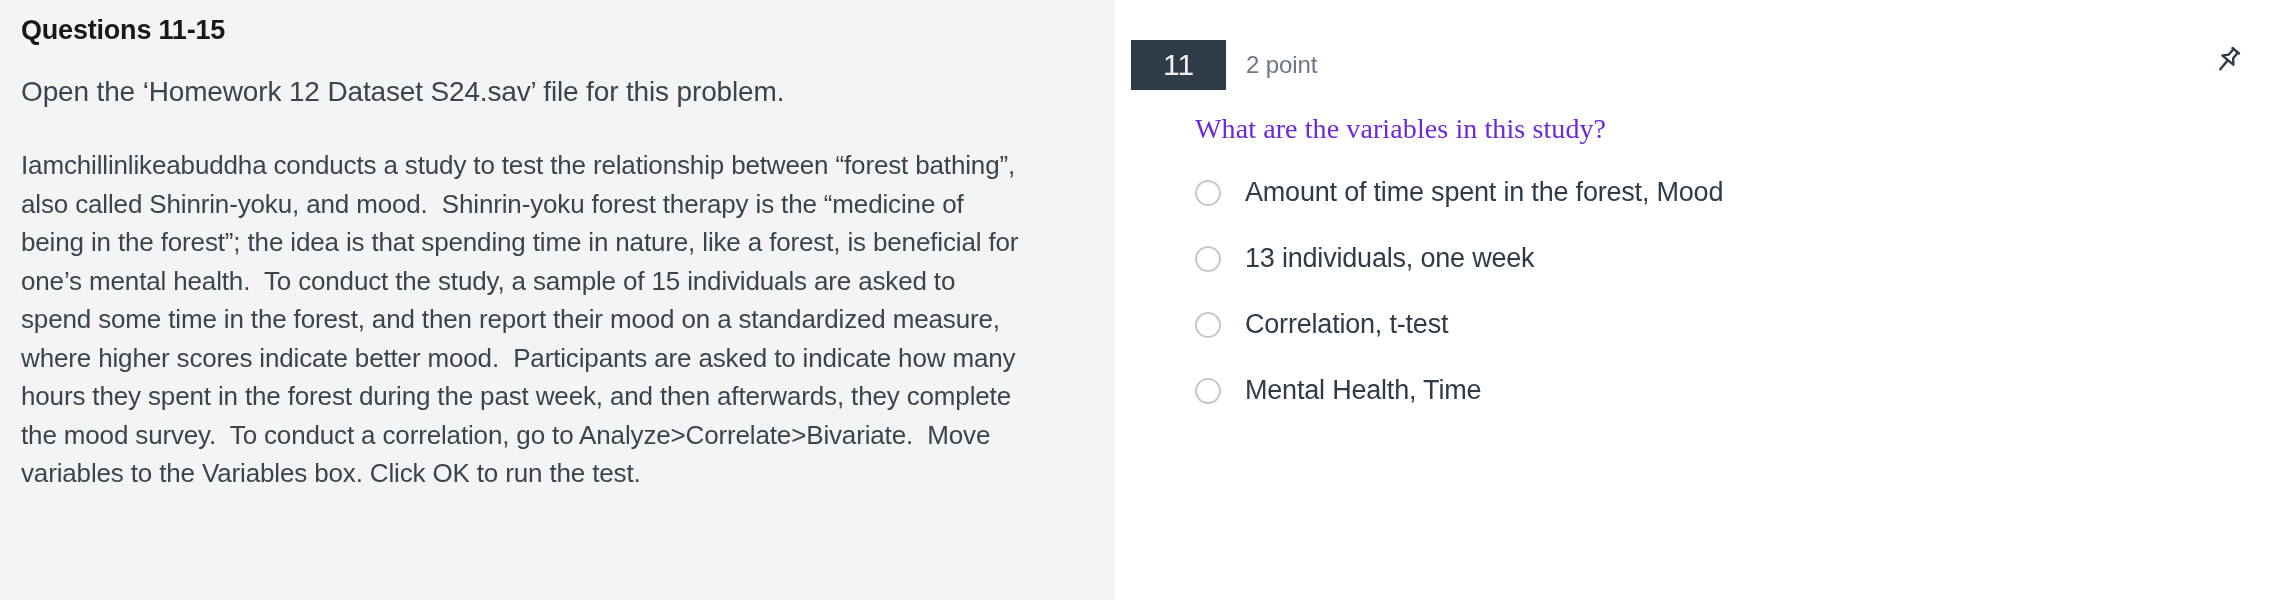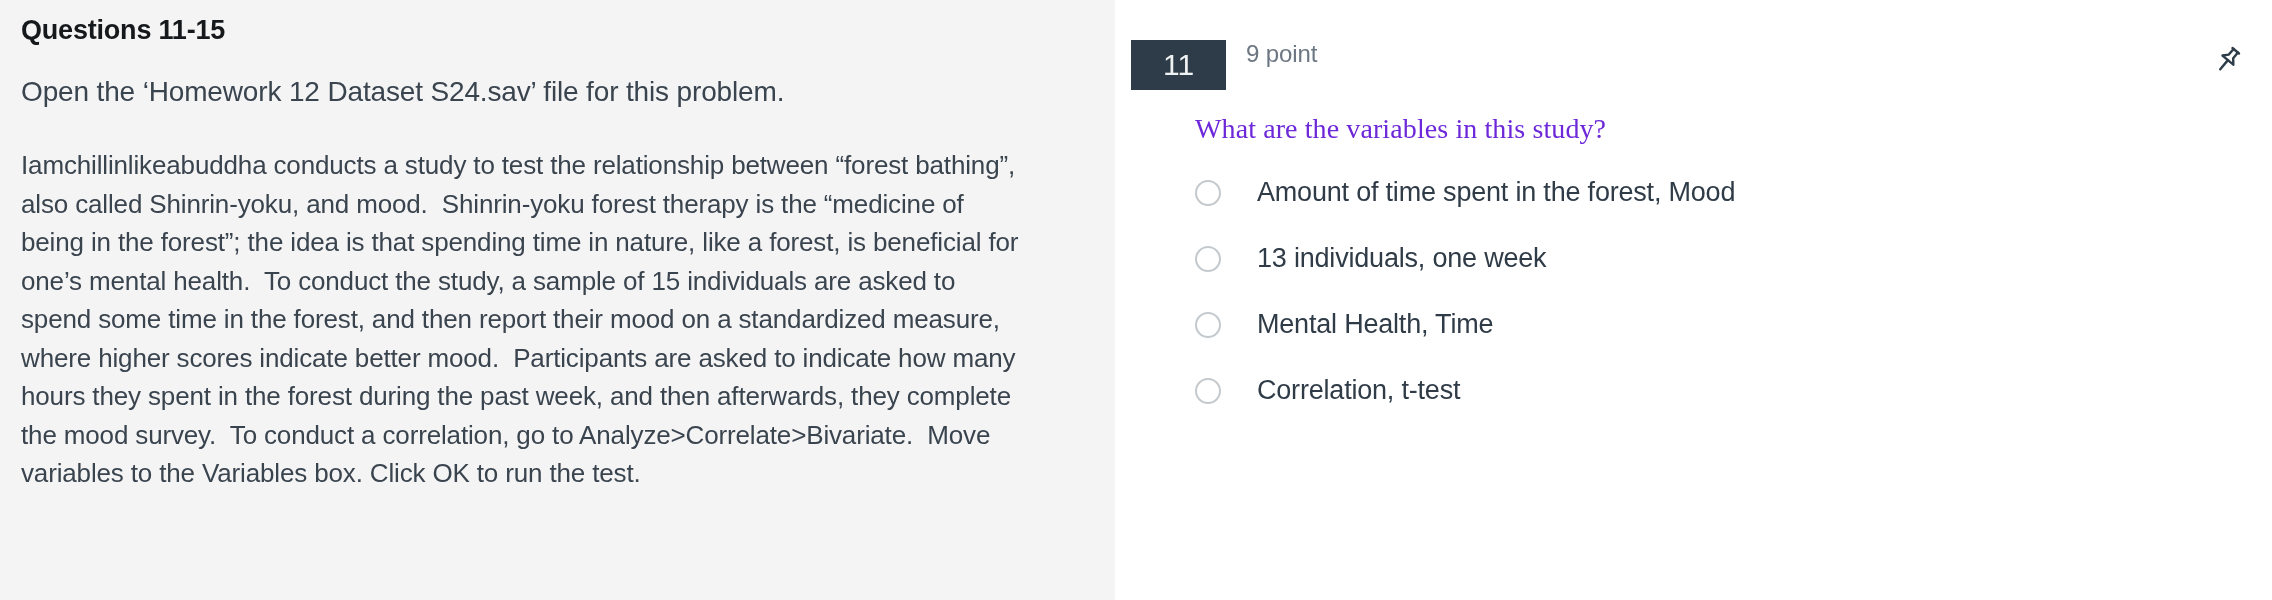--- a/index.html
+++ b/index.html
@@ -66,20 +66,21 @@
     position: relative;
     flex: 1 1 auto;
     height: 600px;
     background: #ffffff;
     box-sizing: border-box;
     padding: 40px 0 0 16px;
   }
 
   .question-meta {
     display: flex;
+    align-items: center;
     height: 50px;
   }
   .question-number-badge {
     width: 95px;
     height: 50px;
     background: #2e3c49;
     color: #f0f1f2;
     font-family: "Liberation Sans", sans-serif;
     font-size: 30px;
     font-weight: normal;
@@ -120,21 +121,21 @@
   .option-radio {
     width: 26px;
     height: 26px;
     min-width: 26px;
     border: 2px solid #c4c9ce;
     border-radius: 50%;
     background: #ffffff;
     box-sizing: border-box;
   }
   .option-label {
-    margin-left: 36px;
+    margin-left: 24px;
     font-family: "Liberation Sans", sans-serif;
     font-size: 27px;
     color: #2f3b47;
     letter-spacing: -0.2px;
     line-height: 1.2;
   }
 
   
   .pin-button {
     position: absolute;
@@ -158,41 +159,41 @@
   <div class="stimulus-panel">
     <h1 class="stimulus-heading">Questions 11-15</h1>
     <p class="stimulus-lead">Open the ‘Homework 12 Dataset S24.sav’ file for this problem.</p>
     <p class="stimulus-body">Iamchillinlikeabuddha conducts a study to test the relationship between “forest bathing”, also called Shinrin-yoku, and mood.  Shinrin-yoku forest therapy is the “medicine of being in the forest”; the idea is that spending time in nature, like a forest, is beneficial for one’s mental health.  To conduct the study, a sample of 15 individuals are asked to spend some time in the forest, and then report their mood on a standardized measure, where higher scores indicate better mood.  Participants are asked to indicate how many hours they spent in the forest during the past week, and then afterwards, they complete the mood survey.  To conduct a correlation, go to Analyze&gt;Correlate&gt;Bivariate.  Move variables to the Variables box. Click OK to run the test.</p>
   </div>
 
   <div class="question-panel">
 
     <div class="question-meta">
       <div class="question-number-badge">11</div>
-      <div class="question-points">9 point</div>
+      <div class="question-points">2 point</div>
     </div>
 
     <div class="question-stem">What are the variables in this study?</div>
 
     <ul class="options-list">
       <li class="option-row">
         <span class="option-radio"></span>
         <span class="option-label">Amount of time spent in the forest, Mood</span>
       </li>
       <li class="option-row">
         <span class="option-radio"></span>
         <span class="option-label">13 individuals, one week</span>
       </li>
       <li class="option-row">
         <span class="option-radio"></span>
+        <span class="option-label">Correlation, t-test</span>
+      </li>
+      <li class="option-row">
+        <span class="option-radio"></span>
         <span class="option-label">Mental Health, Time</span>
-      </li>
-      <li class="option-row">
-        <span class="option-radio"></span>
-        <span class="option-label">Correlation, t-test</span>
       </li>
     </ul>
 
     <div class="pin-button">
       <span>
         <svg width="34" height="34" viewBox="0 0 24 24" fill="none" stroke="#2e3c49" stroke-width="1.7" stroke-linecap="round" stroke-linejoin="round">
           <g transform="rotate(40 12 12)">
             <path d="M9 3.5h6"></path>
             <path d="M10 3.5v5.2l-3 3.4h10l-3-3.4V3.5"></path>
             <path d="M12 12.1v8.4"></path>

